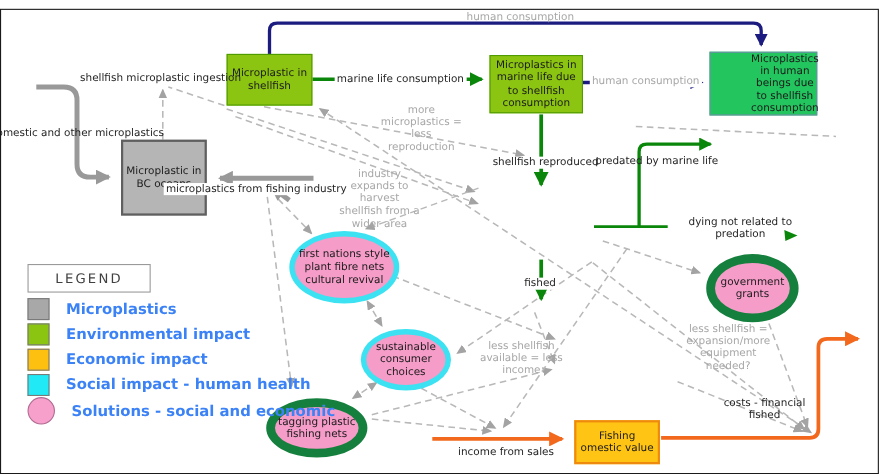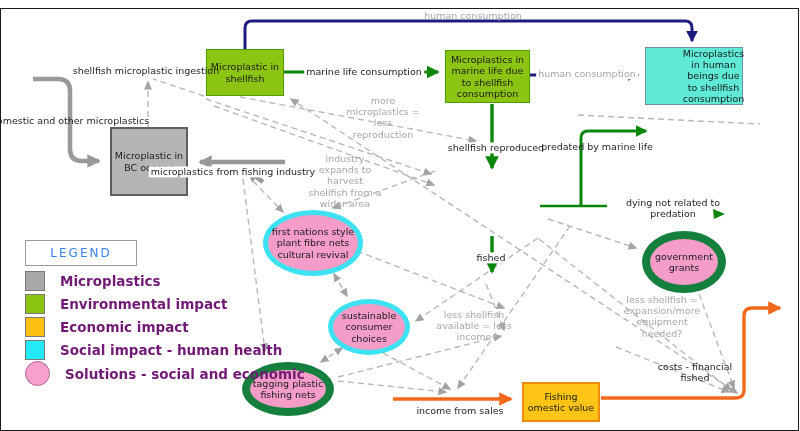--- a/index.html
+++ b/index.html
@@ -8,41 +8,41 @@
     font-family:"DejaVu Sans",sans-serif;
   }
   .frame{position:absolute;left:0;top:8px;width:797px;height:421px;border:1px solid #1a1a1a;}
   svg.layer{position:absolute;left:0;top:0;z-index:1;}
   .node{
     position:absolute;z-index:3;display:flex;align-items:center;justify-content:center;
     text-align:center;font-size:9.5px;line-height:1.18;color:#1b1b1b;padding:2px;box-sizing:border-box;
   }
   .box-green{background:#8cc412;border:1.5px solid #4f9b02;}
   .box-gray{background:#b5b5b5;border:2px solid #5f5f5f;}
-  .box-cyan{background:#5eead4;border:1.5px solid #6d8fa8;padding-left:41px;}
+  .box-cyan{background:#22c55e;border:1.5px solid #6d8fa8;padding-left:41px;}
   .box-yellow{background:#ffc414;border:2px solid #ee8a0e;}
   .ellipse{border-radius:50%;background:#f59cc8;}
   .ring-cyan{border:5px solid #3ce2f2;}
   .ring-orange{border:8px solid #15803d;}
   .lbl{
     position:absolute;z-index:4;transform:translate(-50%,-50%);
     font-size:9.5px;line-height:1.18;color:#1f1f1f;text-align:center;white-space:pre-line;
   }
   .lbl.gray{color:#a7a7a7;}
   .lbl.whitebg{background:#fff;padding:0 2px;}
   .legend{position:absolute;left:0;top:0;z-index:5;}
   .legend-title{
     position:absolute;left:25px;top:240px;width:110px;height:24px;border:1px solid #9a9a9a;
     display:flex;align-items:center;justify-content:center;
-    font-size:12px;letter-spacing:2px;color:#3b82f6;
+    font-size:12px;letter-spacing:2px;color:#404040;
   }
   .legend-row{position:absolute;left:25px;display:flex;align-items:center;}
   .swatch{width:20px;height:20px;border:1px solid #7a7a7a;box-sizing:border-box;flex:none;}
   .swatch.round{width:25px;height:25px;border-radius:50%;border:1px solid #b06a92;}
-  .legend-label{margin-left:15px;font-size:13.5px;font-weight:bold;color:#701a75;white-space:nowrap;}
+  .legend-label{margin-left:15px;font-size:13.5px;font-weight:bold;color:#3b82f6;white-space:nowrap;}
 </style>
 </head>
 <body>
 
 <div class="canvas">
   <div class="frame"></div>
 
   <svg class="layer" width="800" height="431" viewBox="0 0 800 431">
     <defs>
       <marker id="mNavy" orient="auto" markerWidth="4" markerHeight="4" viewBox="0 0 3 3" refX="2.6" refY="1.5">

